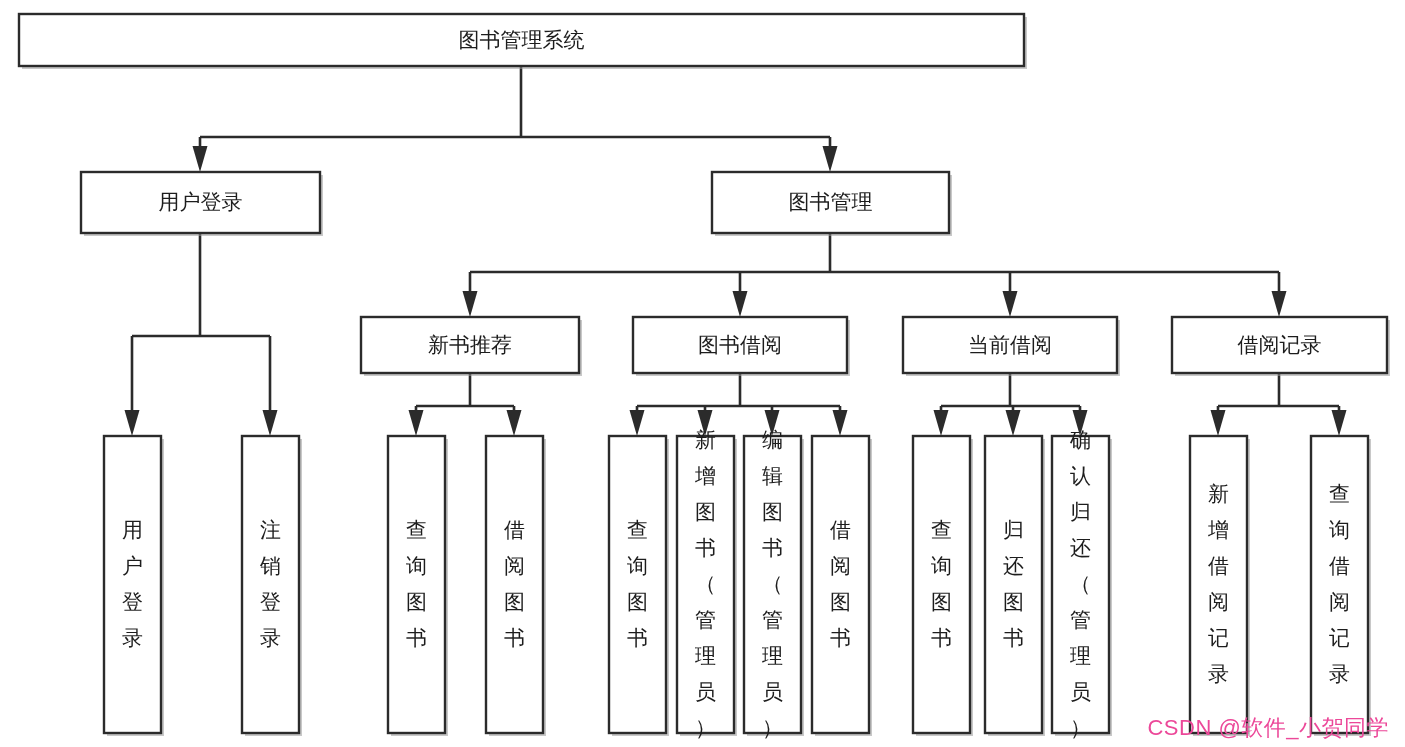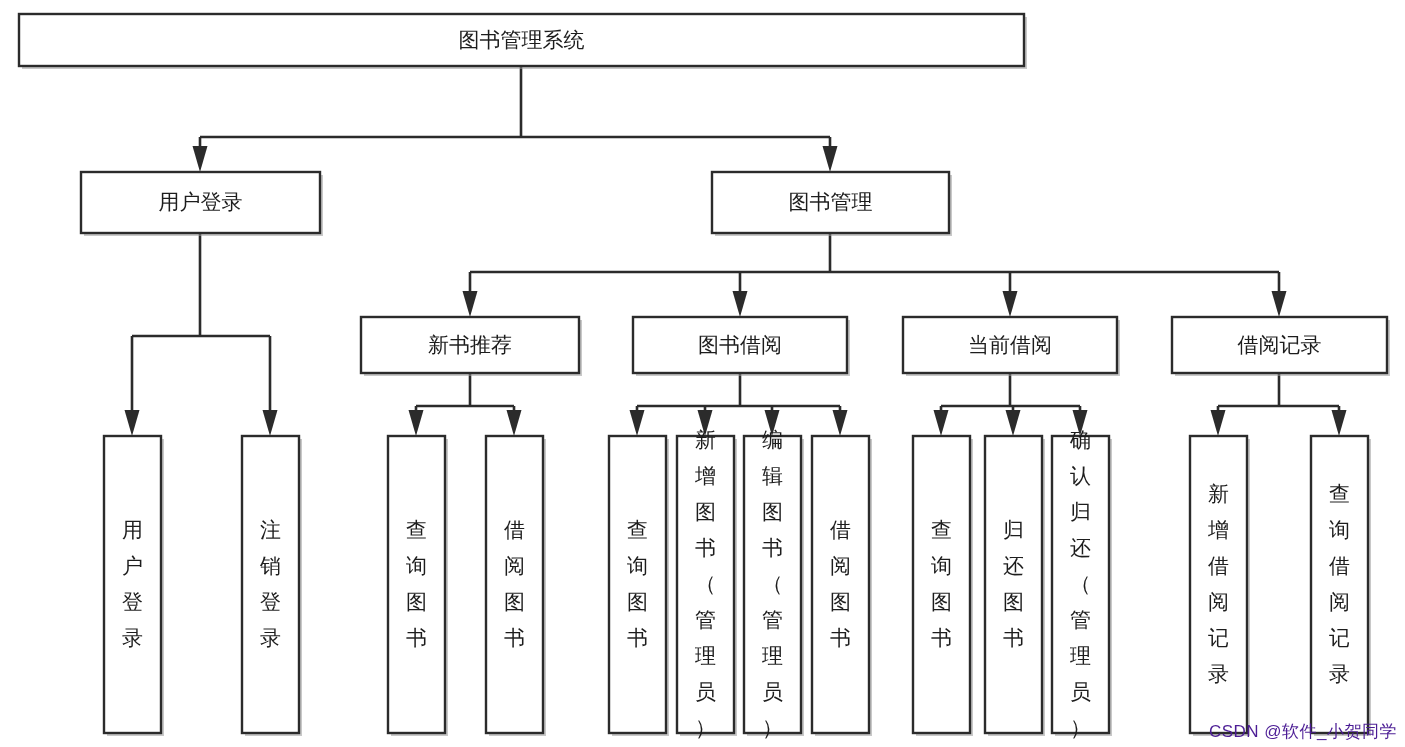--- a/index.html
+++ b/index.html
@@ -59,25 +59,25 @@
   .node-label-v {
     font-family: "Liberation Sans", "DejaVu Sans", sans-serif;
     font-size: 21px;
     fill: #1d1d1d;
     text-anchor: middle;
     dominant-baseline: middle;
     white-space: pre;
   }
   .watermark {
     position: absolute;
-    right: 8px;
+    right: 16px;
     bottom: 4px;
     font-family: "Liberation Sans", "DejaVu Sans", sans-serif;
-    font-size: 17px;
-    color: #4c1d95;
+    font-size: 22px;
+    color: #ec4899;
     letter-spacing: 0.5px;
     user-select: none;
     white-space: nowrap;
   }
 </style>
 </head>
 <body>
 
 <div id="diagram-root">
   <svg class="diagram-canvas" id="diagram-canvas" viewBox="0 0 1405 747" xmlns="http://www.w3.org/2000/svg">

